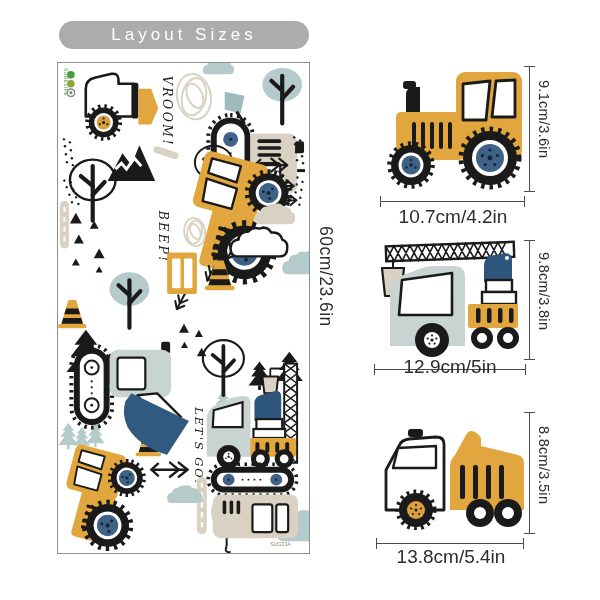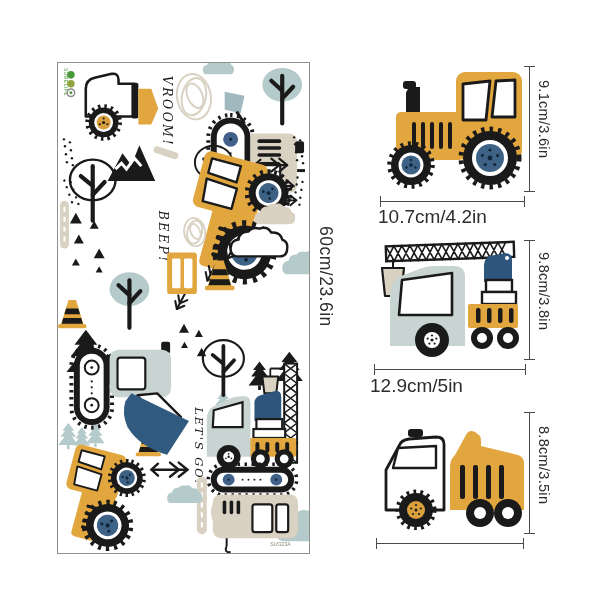--- a/index.html
+++ b/index.html
@@ -5,41 +5,44 @@
   html,body{margin:0;padding:0;background:#fff;}
   .stage{position:relative;width:600px;height:600px;background:#fff;overflow:hidden;
          font-family:"Liberation Sans",sans-serif;color:#2d2d2d;}
   .pill{position:absolute;left:59px;top:21px;width:250px;height:28px;background:#acacac;
         border-radius:14px;display:flex;align-items:center;justify-content:center;}
   .pill span{color:#fff;font-size:17px;letter-spacing:4px;}
   .sheet{position:absolute;left:57px;top:62px;width:253px;height:492px;background:#fff;
          border:1px solid #8f8f8f;box-sizing:border-box;}
   .sheet svg{display:block;width:100%;height:100%;}
   .vlabel{position:absolute;writing-mode:vertical-rl;color:#2d2d2d;white-space:nowrap;}
-  .hlabel{position:absolute;color:#2d2d2d;text-align:left;white-space:nowrap;}
+  .hlabel{position:absolute;color:#2d2d2d;text-align:center;white-space:nowrap;}
   #sheet-h-label{left:315px;top:226px;font-size:17.5px;letter-spacing:.5px;}
   #sheet-w-label{left:90px;top:556px;width:230px;font-size:23px;letter-spacing:1px;}
   .fig-vlabel{font-size:14.5px;letter-spacing:.3px;}
   .fig-hlabel{font-size:19px;}
   .dim{position:absolute;}
   .dim span{position:absolute;background:#4a4a4a;}
   .dim-v{width:11px;}
   .dim-v .bar{left:5px;top:0;bottom:0;width:1.4px;}
   .dim-v .cap{left:0;width:11px;height:1.4px;}
   .dim-v .t{top:0;} .dim-v .b{bottom:0;}
   .dim-h{height:11px;}
   .dim-h .bar{top:5px;left:0;right:0;height:1.4px;}
   .dim-h .cap{top:0;width:1.4px;height:11px;}
   .dim-h .l{left:0;} .dim-h .r{right:0;}
 </style>
 </head>
 <body>
 
 <div class="stage">
 
+  <div class="pill">
+    <span>Layout Sizes</span>
+  </div>
 
   <div class="sheet">
     <svg viewBox="0 0 253 492">
       <defs>
         <g id="wbl">
           <circle r="20" fill="#1a1a1a"></circle>
           <circle r="21.5" fill="none" stroke="#1a1a1a" stroke-width="5" stroke-dasharray="3 4.5"></circle>
           <circle r="13" fill="#fff"></circle>
           <circle r="10" fill="#3E6285"></circle>
           <g fill="#12263B">
@@ -463,21 +466,21 @@
       <span class="cap t"></span>
       <span class="bar"></span>
       <span class="cap b"></span>
     </div>
   <div class="vlabel fig-vlabel" style="left:536px;top:252px">9.8cm/3.8in</div>
   <div class="dim dim-h" style="left:374px;top:364px;width:152px">
       <span class="cap l"></span>
       <span class="bar"></span>
       <span class="cap r"></span>
     </div>
-  <div class="hlabel fig-hlabel" style="left:370px;top:375px;width:160px">12.9cm/5in</div>
+  <div class="hlabel fig-hlabel" style="left:370px;top:356px;width:160px">12.9cm/5in</div>
 
   <svg style="position:absolute;left:378px;top:410px" width="150" height="120" viewBox="0 0 150 120">
     <rect x="30" y="19" width="15" height="8" rx="3" fill="#1a1a1a"></rect>
     <path d="M8,100 V60 L21,36 Q23,30 31,29 L58,27 Q66,27 66,34 V100 Z" fill="#fff" stroke="#1a1a1a" stroke-width="2.8" stroke-linejoin="round"></path>
     <polygon points="15,58 20,38 58,36 58,58" fill="#fff" stroke="#1a1a1a" stroke-width="2.4" stroke-linejoin="round"></polygon>
     <path d="M72,100 V57 Q72,50 77,45 L88,25 Q91,19 97,22 L101,25 Q103,26.5 103,30 V36 L140,45 Q146,47 146,53 V100 Z" fill="#E2A63E"></path>
     <g fill="#1a1a1a">
       <rect x="82" y="55" width="5" height="34" rx="2"></rect>
         <rect x="95" y="55" width="5" height="34" rx="2"></rect>
       <rect x="108" y="55" width="5" height="34" rx="2"></rect>
@@ -509,14 +512,15 @@
       <span class="cap t"></span>
       <span class="bar"></span>
       <span class="cap b"></span>
     </div>
   <div class="vlabel fig-vlabel" style="left:536px;top:426px">8.8cm/3.5in</div>
   <div class="dim dim-h" style="left:376px;top:538px;width:148px">
       <span class="cap l"></span>
       <span class="bar"></span>
       <span class="cap r"></span>
     </div>
+  <div class="hlabel fig-hlabel" style="left:372px;top:546px;width:158px">13.8cm/5.4in</div>
 
 </div>
 
 </body></html>

